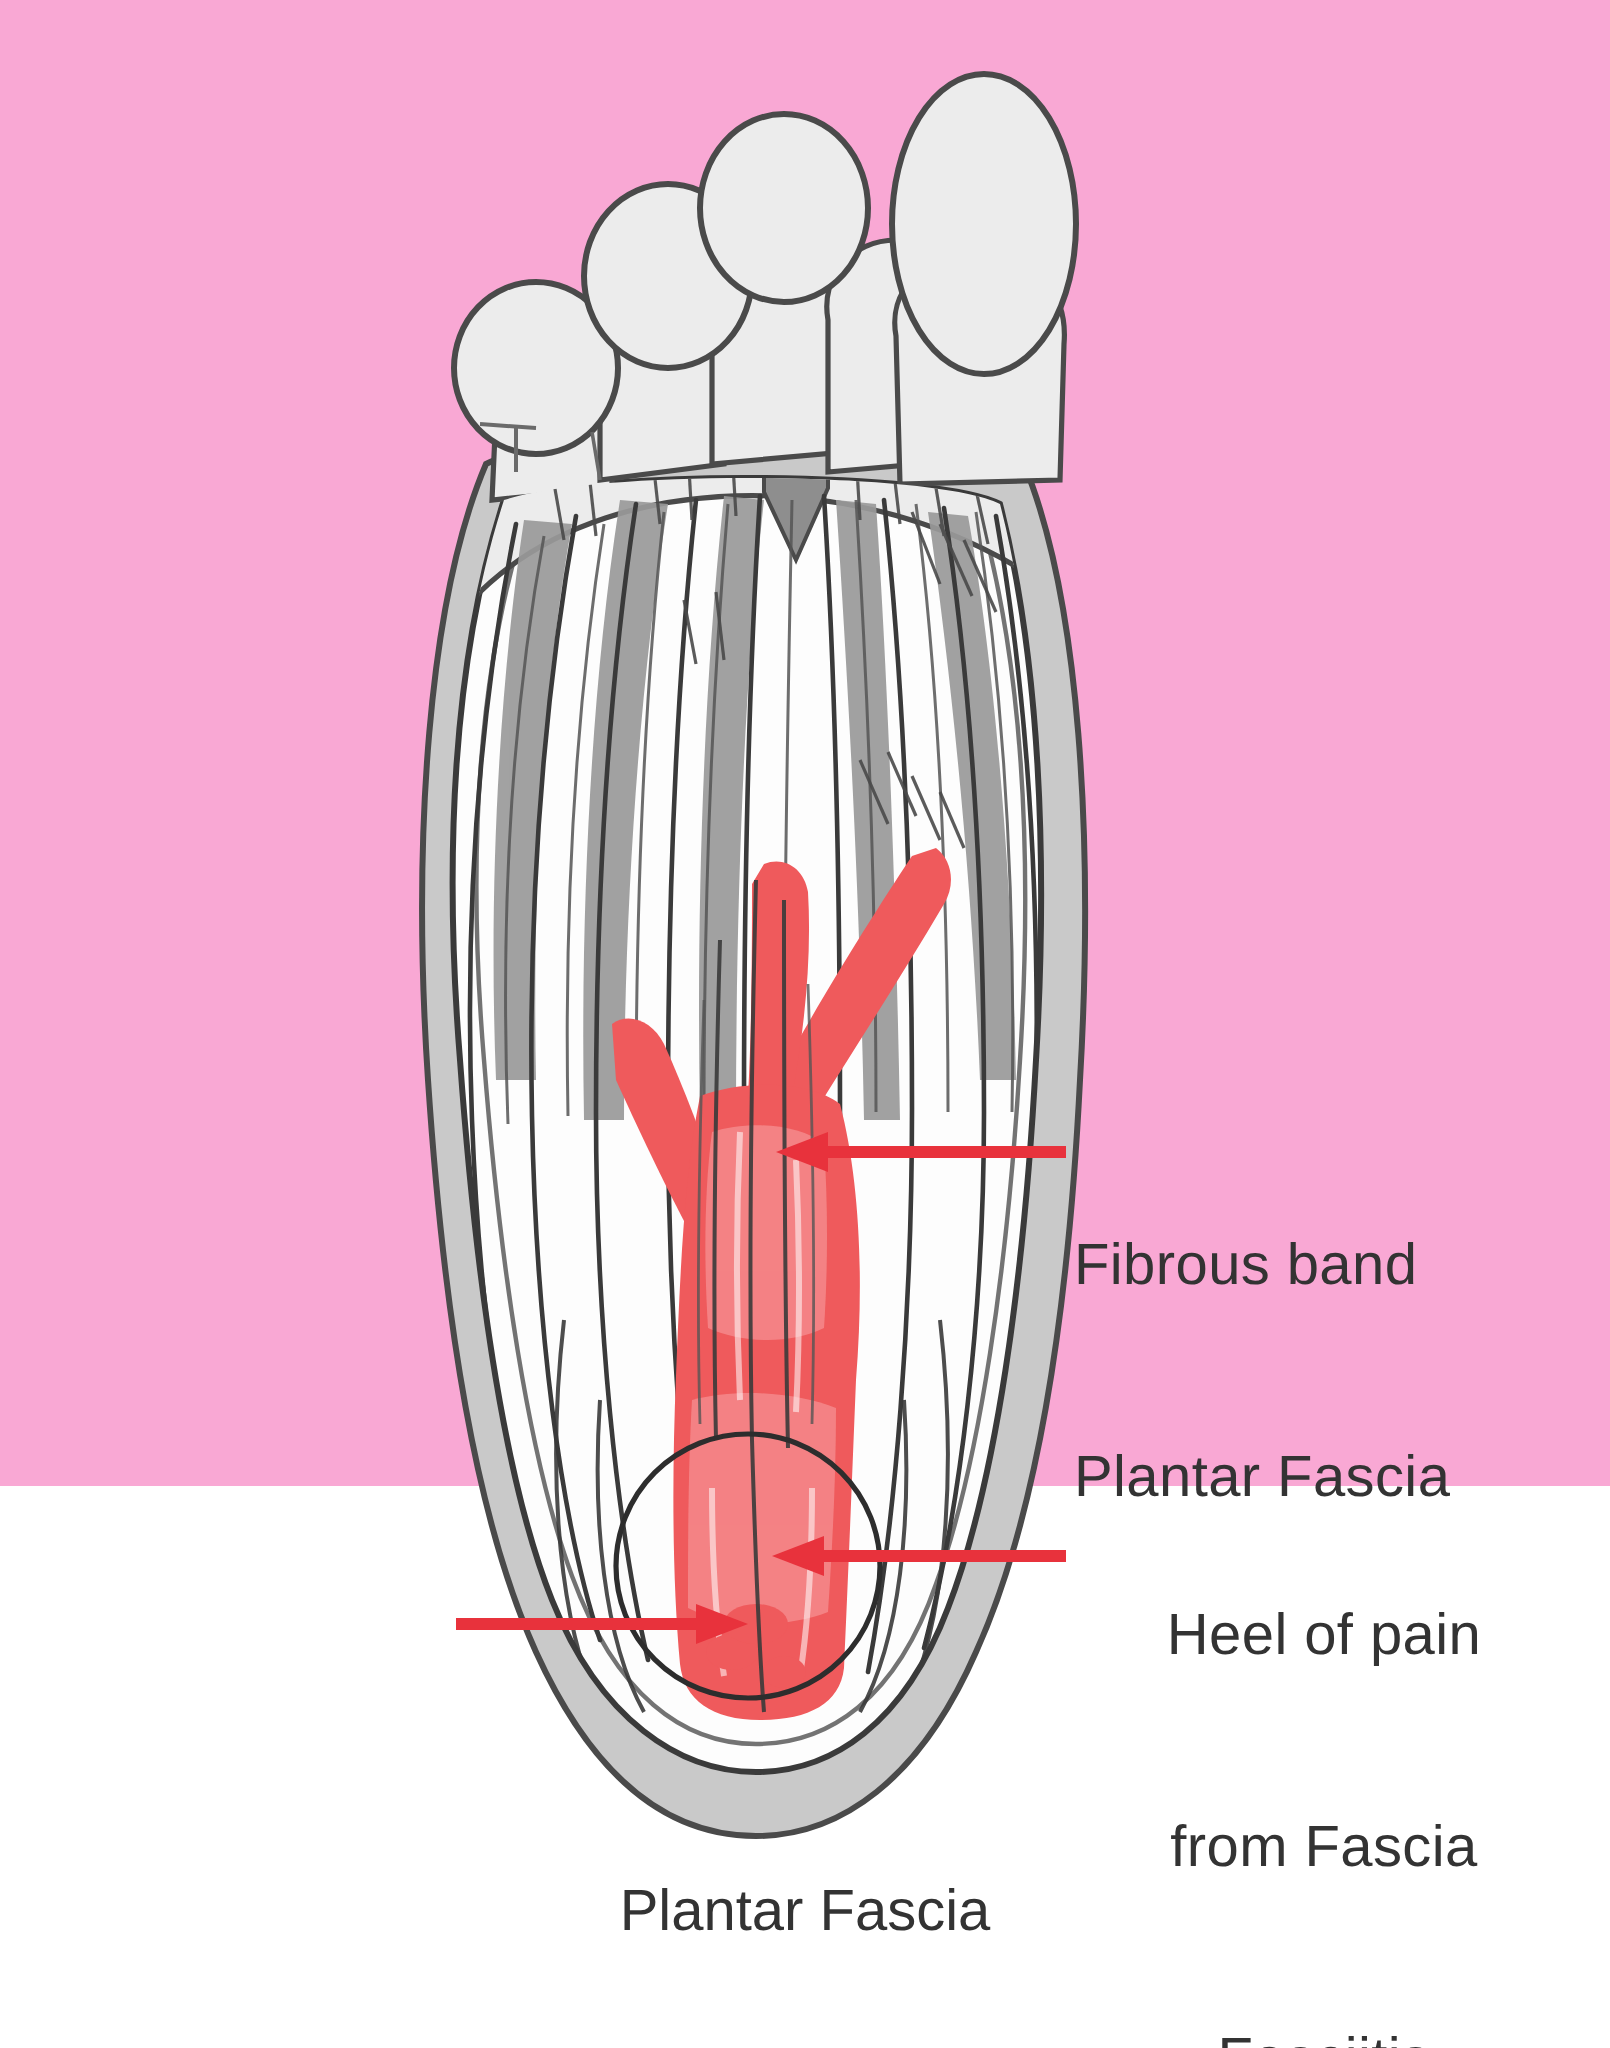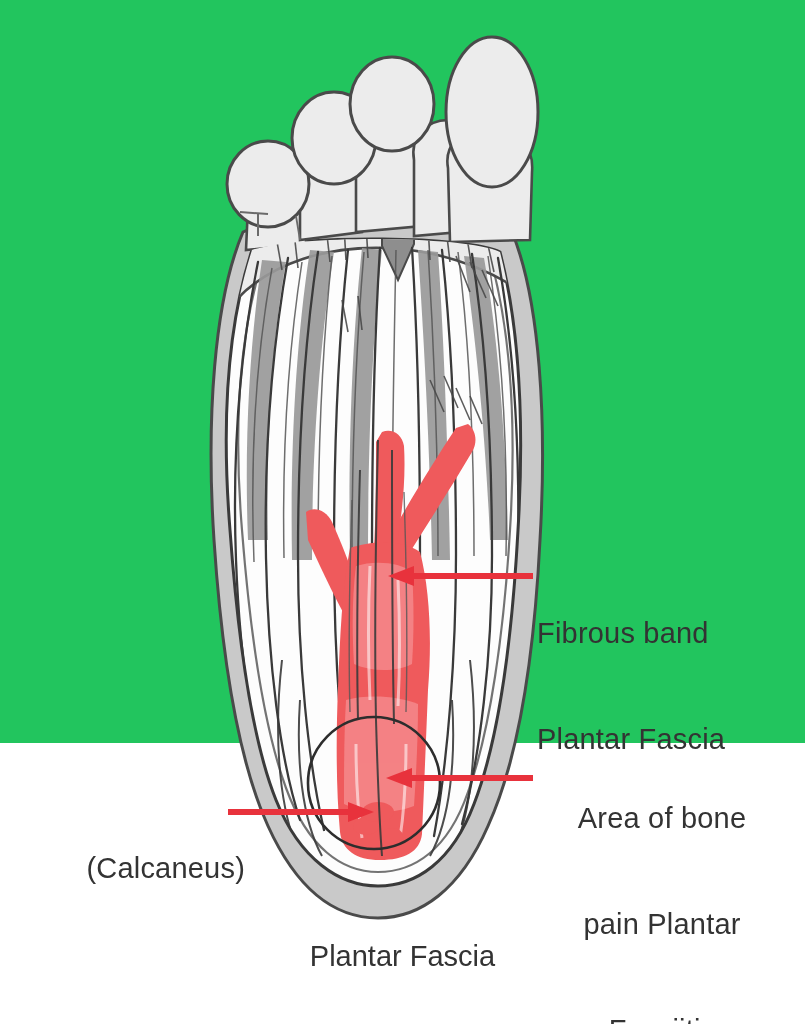--- a/index.html
+++ b/index.html
@@ -6,21 +6,21 @@
   html,body{margin:0;padding:0;background:#ffffff;}
   body{
     width:805px;height:1024px;
     font-family:"Liberation Sans", sans-serif;
     -webkit-font-smoothing:antialiased;
     overflow:hidden;
   }
   #figure{
     position:relative;
     width:805px;height:743px;
-    background:#22c55e;
+    background:#f9a8d4;
   }
   #diagram-svg{
     position:absolute;left:0;top:0;
     width:805px;height:1024px;
     display:block;
   }
   .label{
     position:absolute;
     color:#333333;
     font-size:29px;
@@ -258,24 +258,23 @@
       </g>
     </g>
   </svg>
 
   <div class="label" id="label-fibrous">
     <div>Fibrous band</div>
     <div>Plantar Fascia</div>
   </div>
 
   <div class="label" id="label-area">
-    <div>Area of bone</div>
-    <div>pain Plantar</div>
+    <div>Heel of pain</div>
+    <div>from Fascia</div>
     <div>Fasciitis</div>
   </div>
 
   <div class="label" id="label-heel">
-    <div>(Calcaneus)</div>
   </div>
 
   <div id="caption">Plantar Fascia</div>
 
 </div>
 
 </body></html>

